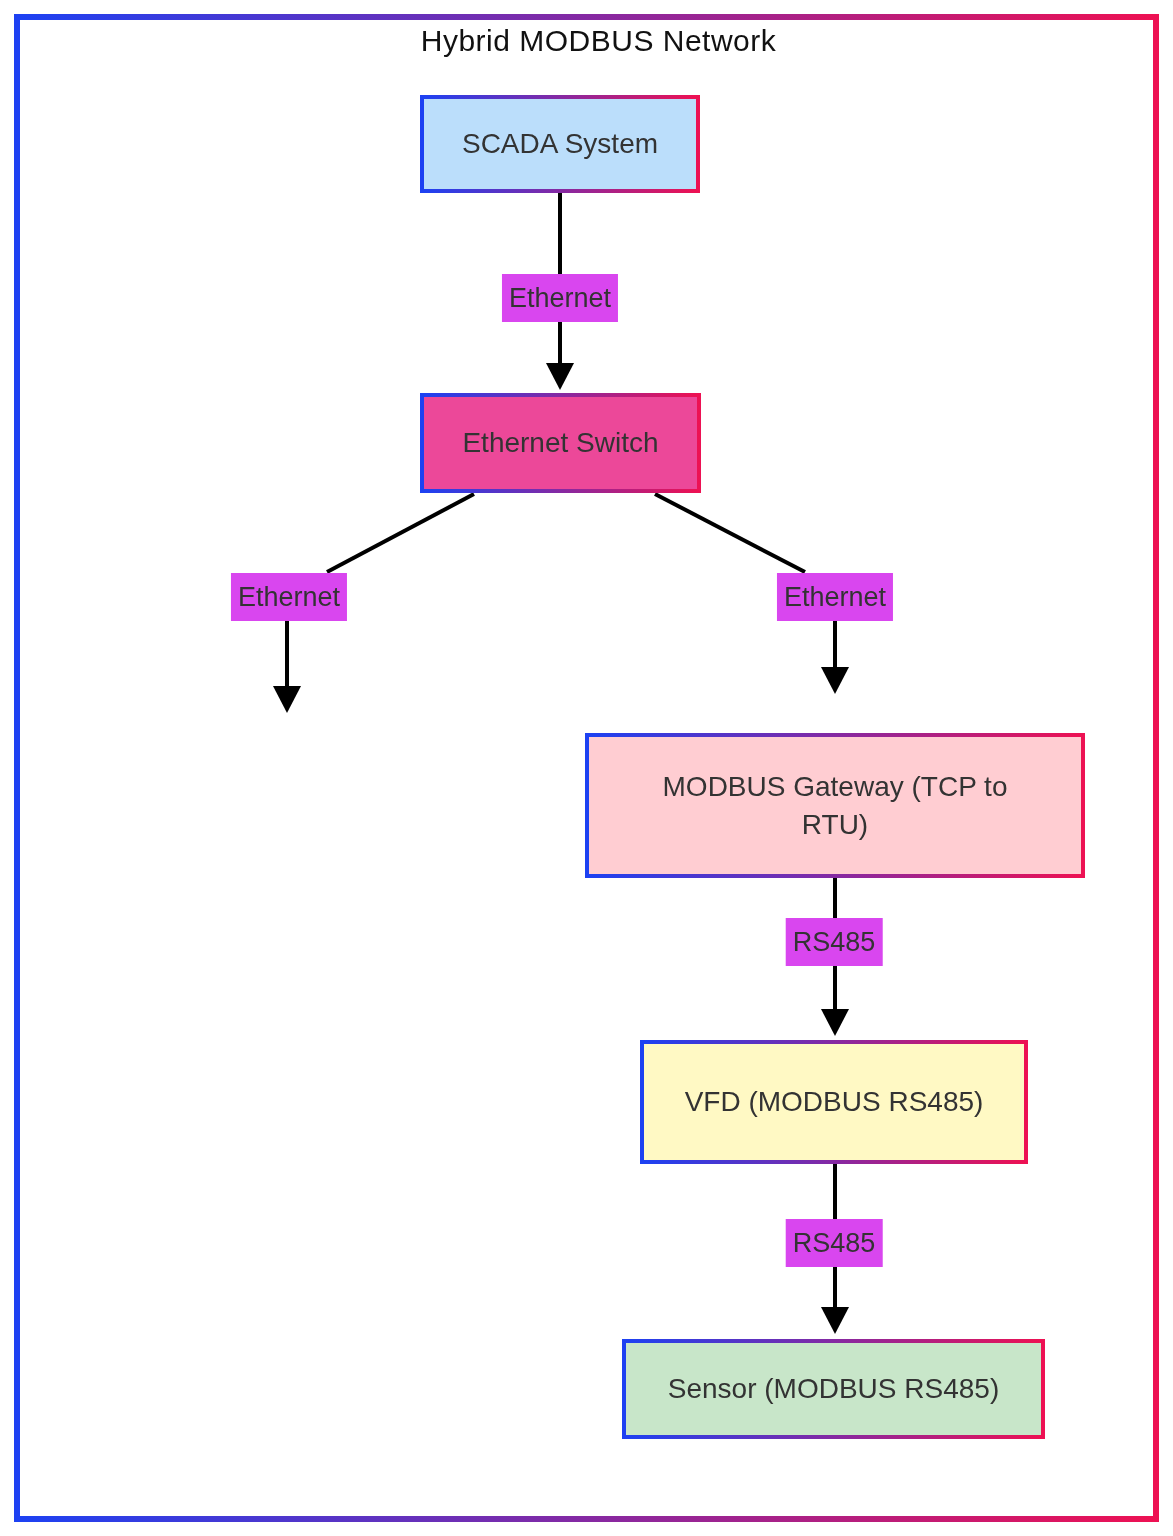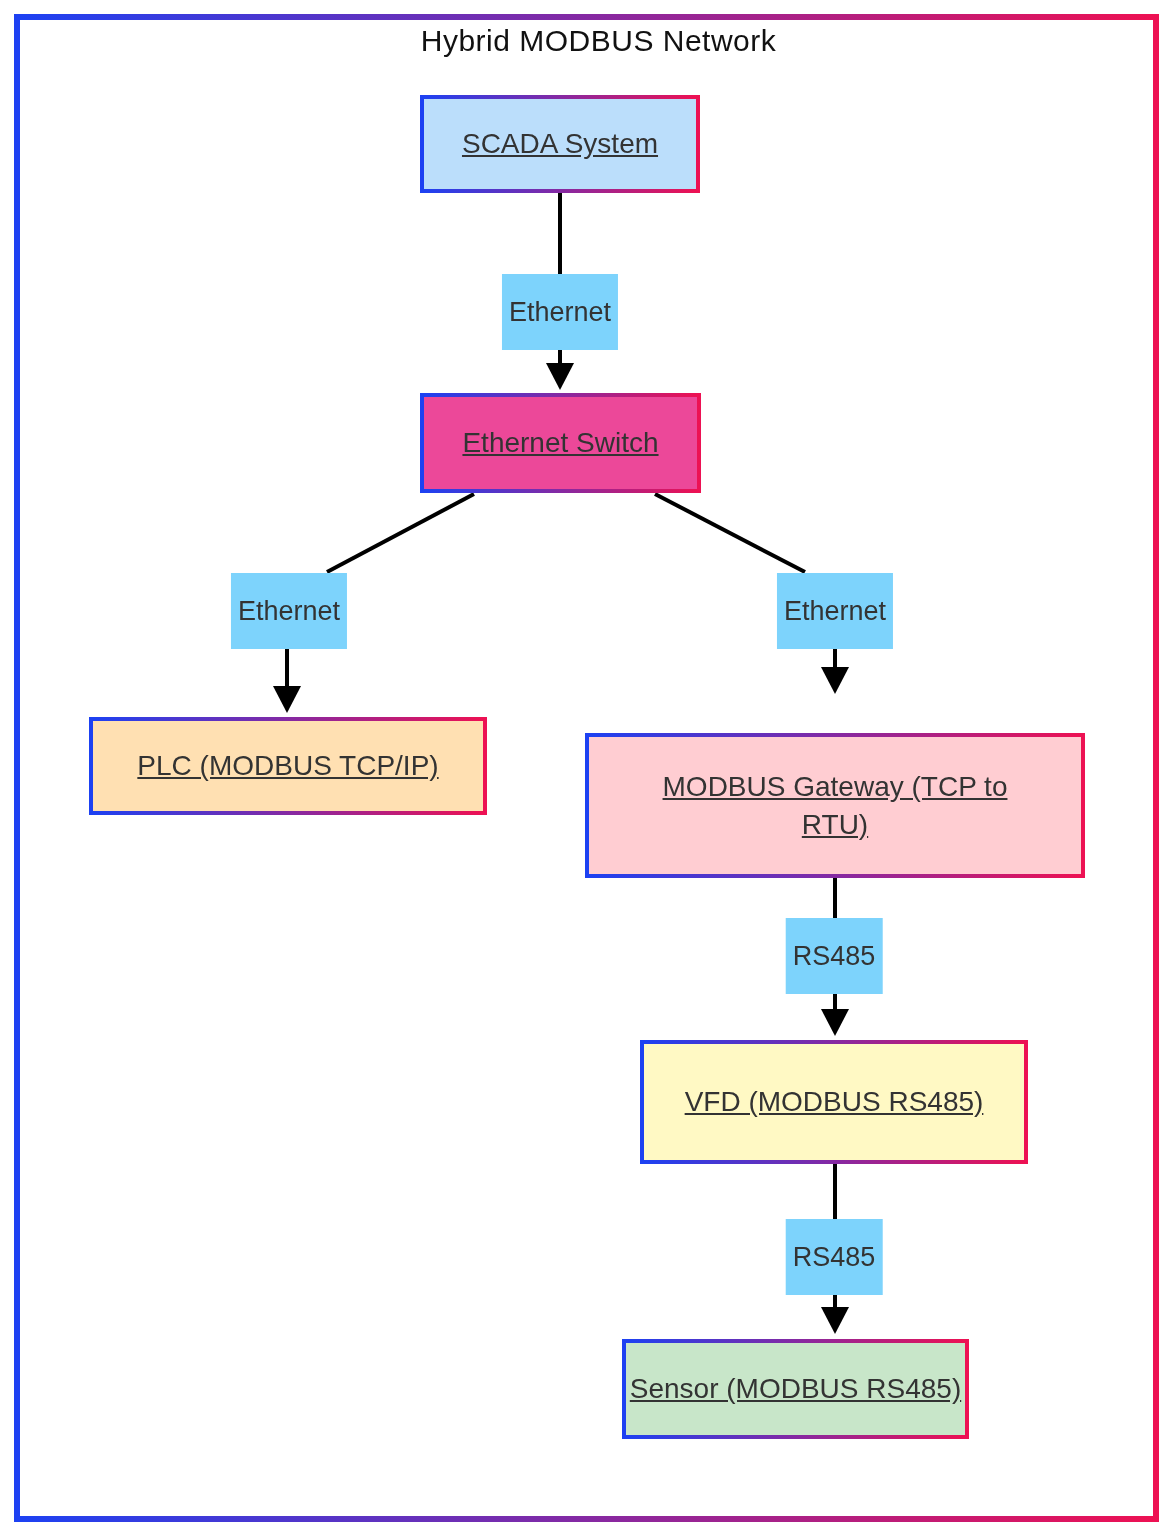--- a/index.html
+++ b/index.html
@@ -16,27 +16,27 @@
     position:absolute;left:12px;top:24px;width:1173px;text-align:center;
     font-size:30px;color:#111111;letter-spacing:0.5px;
   }
   svg.edges{position:absolute;left:0;top:0;z-index:1;}
   .edge-line{stroke:#000000;stroke-width:4;fill:none;}
   .arrowhead{fill:#000000;stroke:none;}
   .node{
     position:absolute;z-index:2;box-sizing:border-box;
     border:4px solid;border-image:linear-gradient(90deg,#1d41f2,#ed1153) 1;
     display:flex;align-items:center;justify-content:center;text-align:center;
-    font-size:28px;color:#333333;text-decoration:underline;
+    font-size:28px;color:#333333;
   }
   .node-label{display:inline-block;line-height:1.35;}
   .edge-label{
     position:absolute;z-index:3;transform:translateX(-50%);
-    background:#7dd3fc;color:#333333;font-size:27px;line-height:1.2;
-    padding:22px 7px;white-space:nowrap;
+    background:#d946ef;color:#333333;font-size:27px;line-height:1.2;
+    padding:8px 7px;white-space:nowrap;
   }
 </style>
 </head>
 <body>
 
 <div class="stage">
 
   <div class="frame"></div>
 
   <div class="title">Hybrid MODBUS Network</div>
@@ -72,33 +72,30 @@
   </svg>
 
   <div class="node" style="left: 420px; top: 95px; width: 280px; height: 98px; background: rgb(187, 222, 251);">
     <span class="node-label">SCADA System</span>
   </div>
 
   <div class="node" style="left: 420px; top: 393px; width: 281px; height: 100px; background: #ec4899;">
     <span class="node-label">Ethernet Switch</span>
   </div>
 
-  <div class="node" style="left: 89px; top: 717px; width: 398px; height: 98px; background: rgb(255, 224, 178);">
-    <span class="node-label">PLC (MODBUS TCP/IP)</span>
-  </div>
 
   <div class="node" style="left: 585px; top: 697px; width: 500px; height: 145px; background: rgb(255, 205, 210); margin-top: 36px;">
     <span class="node-label" style="max-width:370px;">MODBUS Gateway (TCP to RTU)</span>
   </div>
 
   <div class="node" style="left: 640px; top: 1040px; width: 388px; height: 124px; background: rgb(255, 249, 196); align-items: center;">
     <span class="node-label">VFD (MODBUS RS485)</span>
   </div>
 
-  <div class="node" style="left: 622px; top: 1339px; width: 347px; height: 100px; background: rgb(200, 230, 201);">
+  <div class="node" style="left: 622px; top: 1339px; width: 423px; height: 100px; background: rgb(200, 230, 201);">
     <span class="node-label">Sensor (MODBUS RS485)</span>
   </div>
 
   <div class="edge-label" style="left:560px;top:274px;">Ethernet</div>
 
   <div class="edge-label" style="left:289px;top:573px;">Ethernet</div>
 
   <div class="edge-label" style="left:835px;top:573px;">Ethernet</div>
 
   <div class="edge-label" style="left:834px;top:918px;">RS485</div>

